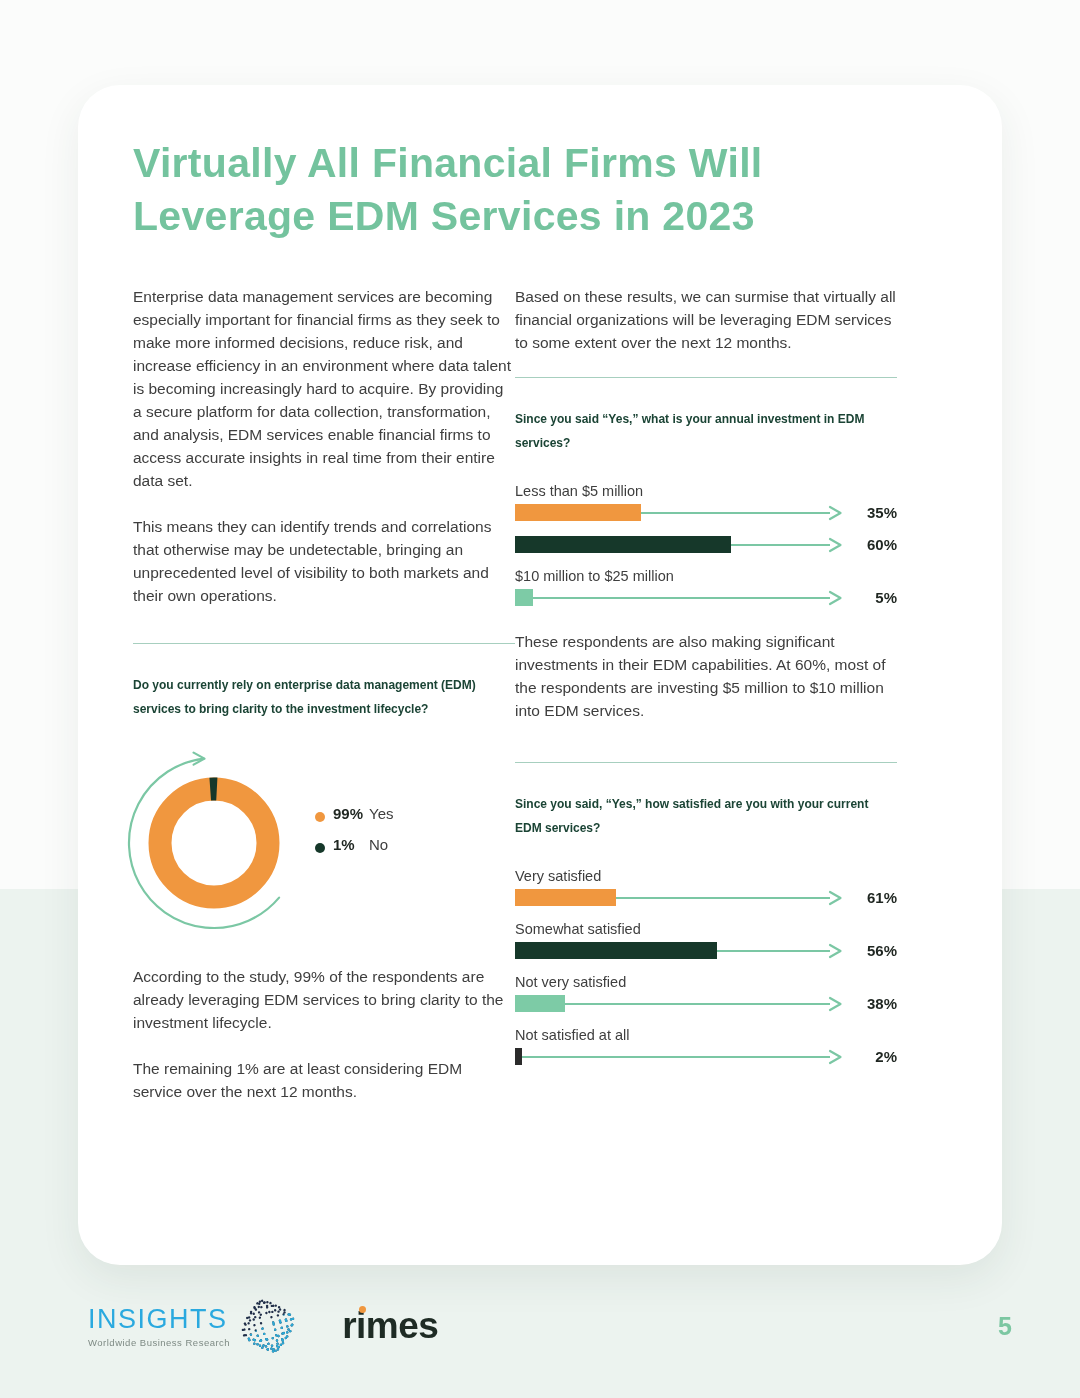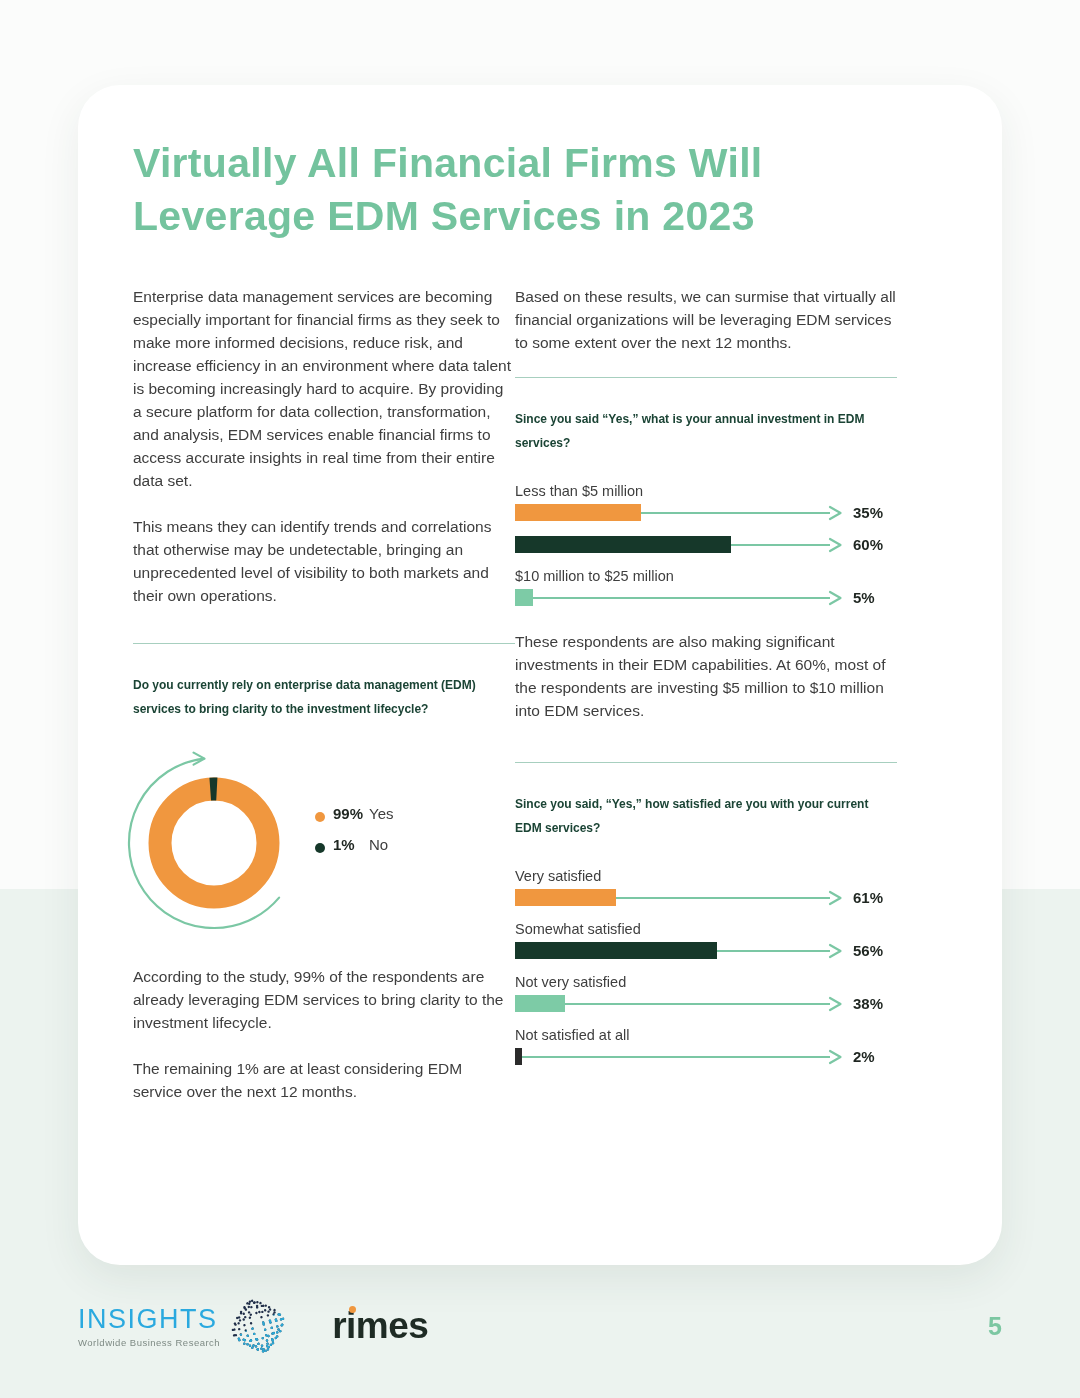--- a/index.html
+++ b/index.html
@@ -29,29 +29,29 @@
   .legend { position:absolute; left:182px; top:58px; }
   .legend-row { display:flex; align-items:flex-end; margin-bottom:14px; }
   .legend-dot { width:10px; height:10px; border-radius:50%; margin-right:8px; }
   .legend-pct { font-size:15px; font-weight:700; color:#1F2621; width:36px; }
   .legend-label { font-size:15px; color:#3E3E3E; }
 
   
   .chart { margin-top:28px; margin-bottom:14px; }
   .bar-item + .bar-item { margin-top:15px; }
   .bar-label { font-size:14.5px; color:#3E3E3E; margin-bottom:5px; }
-  .bar-row { display:flex; align-items:center; }
+  .bar-row { display:flex; align-items:center;text-align:right; }
   .bar-track { display:flex; align-items:center; width:340px; }
   .bar-fill { height:17px; flex:0 0 auto; }
   .arrow-line { flex:1 1 auto; height:2px; background:#7BC7A4; }
   .arrow-head { flex:0 0 auto; margin-left:-2px; display:block; }
   .bar-pct { font-size:15px; font-weight:700; color:#1F2621; margin-left:10px; min-width:44px; }
 
   
-  .footer { position:absolute; left:78px; top:1295px; width:924px; display:flex; align-items:center; }
+  .footer { position:absolute; left:88px; top:1295px; width:924px; display:flex; align-items:center; }
   .insights-block { display:flex; flex-direction:column; }
   .insights-word { font-size:27px; letter-spacing:1.5px; color:#2AA9DF; line-height:30px; }
   .insights-sub { font-size:9.5px; color:#7E8A84; letter-spacing:0.5px; margin-top:3px; }
   .globe { margin-left:10px; }
   .rimes { position:relative; margin-left:46px; font-size:37px; font-weight:700; color:#1E2B24; letter-spacing:-0.5px; }
   .rimes .i-dot { position:absolute; left:17px; top:1px; width:7px; height:7px; border-radius:50%; background:#F0973F; }
   .page-num { margin-left:auto; font-size:25px; font-weight:700; color:#7CC7A2; }
 </style>
 </head>
 <body>

